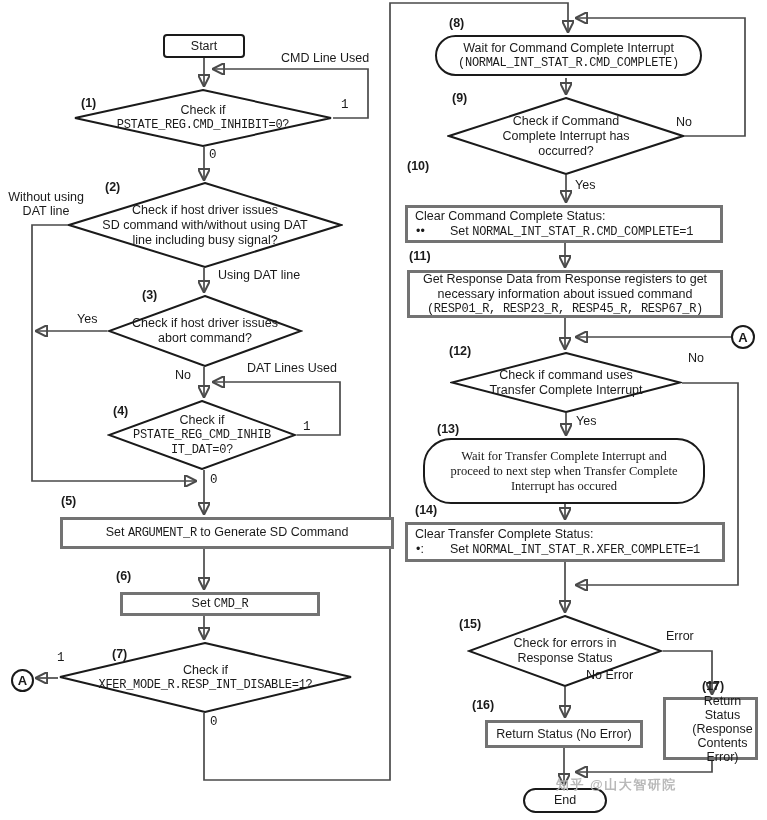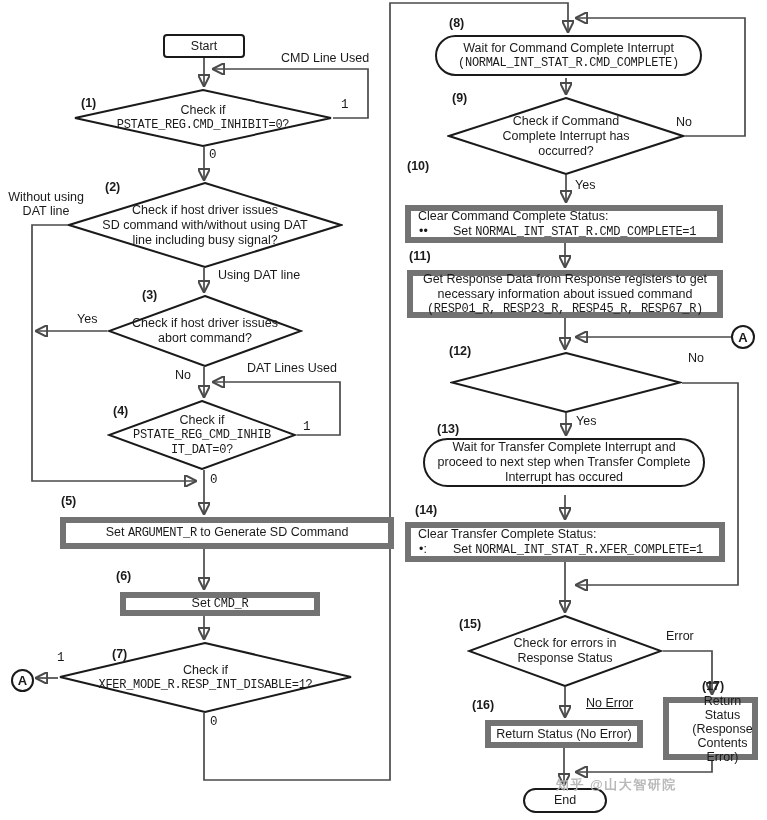--- a/index.html
+++ b/index.html
@@ -2,21 +2,21 @@
 <html><head>
 <meta charset="utf-8">
 <style>
   html,body{margin:0;padding:0;background:#fff;}
   .canvas{position:relative;width:767px;height:820px;background:#ffffff;
           font-family:"Liberation Sans",sans-serif;color:#1a1a1a;overflow:hidden;}
   .wires{position:absolute;left:0;top:0;z-index:1;}
   .wires path{fill:none;stroke:#4a4a4a;stroke-width:1.7px;marker-end:url(#arr);}
   .node{position:absolute;z-index:2;display:flex;flex-direction:column;align-items:center;
         justify-content:center;text-align:center;font-size:12.5px;line-height:15px;box-sizing:border-box;}
-  .rect{background:#fff;border:6px solid #737373;}
+  .rect{background:#fff;border:3px solid #737373;}
   .oval{background:#fff;border:2px solid #1a1a1a;}
   .diamond{background:transparent;border:none;}
   .diamond .dshape{position:absolute;left:0;top:0;}
   .diamond polygon{fill:#ffffff;stroke:#1a1a1a;stroke-width:2;}
   .dtext{position:relative;z-index:1;width:100%;}
   .mono{font-family:"Liberation Mono","DejaVu Sans Mono",monospace;font-size:12px;letter-spacing:-0.3px;}
   .step{position:absolute;z-index:3;font-weight:bold;font-size:12.5px;}
   .elabel{position:absolute;z-index:3;font-size:12.5px;white-space:nowrap;}
   .elabel.mono{font-size:12.5px;}
   .acircle{position:absolute;z-index:2;border:2px solid #1a1a1a;border-radius:50%;background:#fff;
@@ -163,23 +163,27 @@
   </div>
 
   <div class="acircle" style="left:731px;top:325px;width:24px;height:24px;">
     <span>A</span>
   </div>
 
   <div class="node diamond" style="left:450px;top:352px;width:232px;height:61px;">
     <svg class="dshape" width="232" height="61">
       <polygon points="116,1 230,30.5 116,60 2,30.5"></polygon>
       </svg>
-  </div>
-
-  <div class="node oval" style="left:423px;top:438px;width:282px;height:49px;border-radius:28px;">
+    <div class="dtext">
+      <div>Check if command uses</div>
+      <div>Transfer Complete Interrupt</div>
+    </div>
+  </div>
+
+  <div class="node oval" style="left:423px;top:438px;width:282px;height:66px;border-radius:28px;font-family:Liberation Serif, serif;">
     <div>Wait for Transfer Complete Interrupt and</div>
     <div>proceed to next step when Transfer Complete</div>
     <div>Interrupt has occured</div>
   </div>
 
   <div class="node rect" style="left:405px;top:522px;width:320px;height:40px;">
     <div class="tl">Clear Transfer Complete Status:</div>
     <div class="tl"><span class="bullet">•:</span><span>Set </span><span class="mono">NORMAL_INT_STAT_R.XFER_COMPLETE=1</span></div>
   </div>
 
@@ -239,17 +243,17 @@
   <div class="elabel" style="left:247px;top:361px;">DAT Lines Used</div>
   <div class="elabel mono" style="left:303px;top:420px;">1</div>
   <div class="elabel mono" style="left:210px;top:473px;">0</div>
   <div class="elabel mono" style="left:57px;top:651px;">1</div>
   <div class="elabel mono" style="left:210px;top:715px;">0</div>
   <div class="elabel" style="left:676px;top:115px;">No</div>
   <div class="elabel" style="left:575px;top:178px;">Yes</div>
   <div class="elabel" style="left:688px;top:351px;">No</div>
   <div class="elabel" style="left:576px;top:414px;">Yes</div>
   <div class="elabel" style="left:666px;top:629px;">Error</div>
-  <div class="elabel" style="left:586px;top:696px;text-decoration:underline;">No Error</div>
+  <div class="elabel" style="left:586px;top:668px;">No Error</div>
 
   <div class="watermark" style="left:556px;top:776px;">知乎 @山大智研院</div>
 
 </div>
 
 </body></html>

